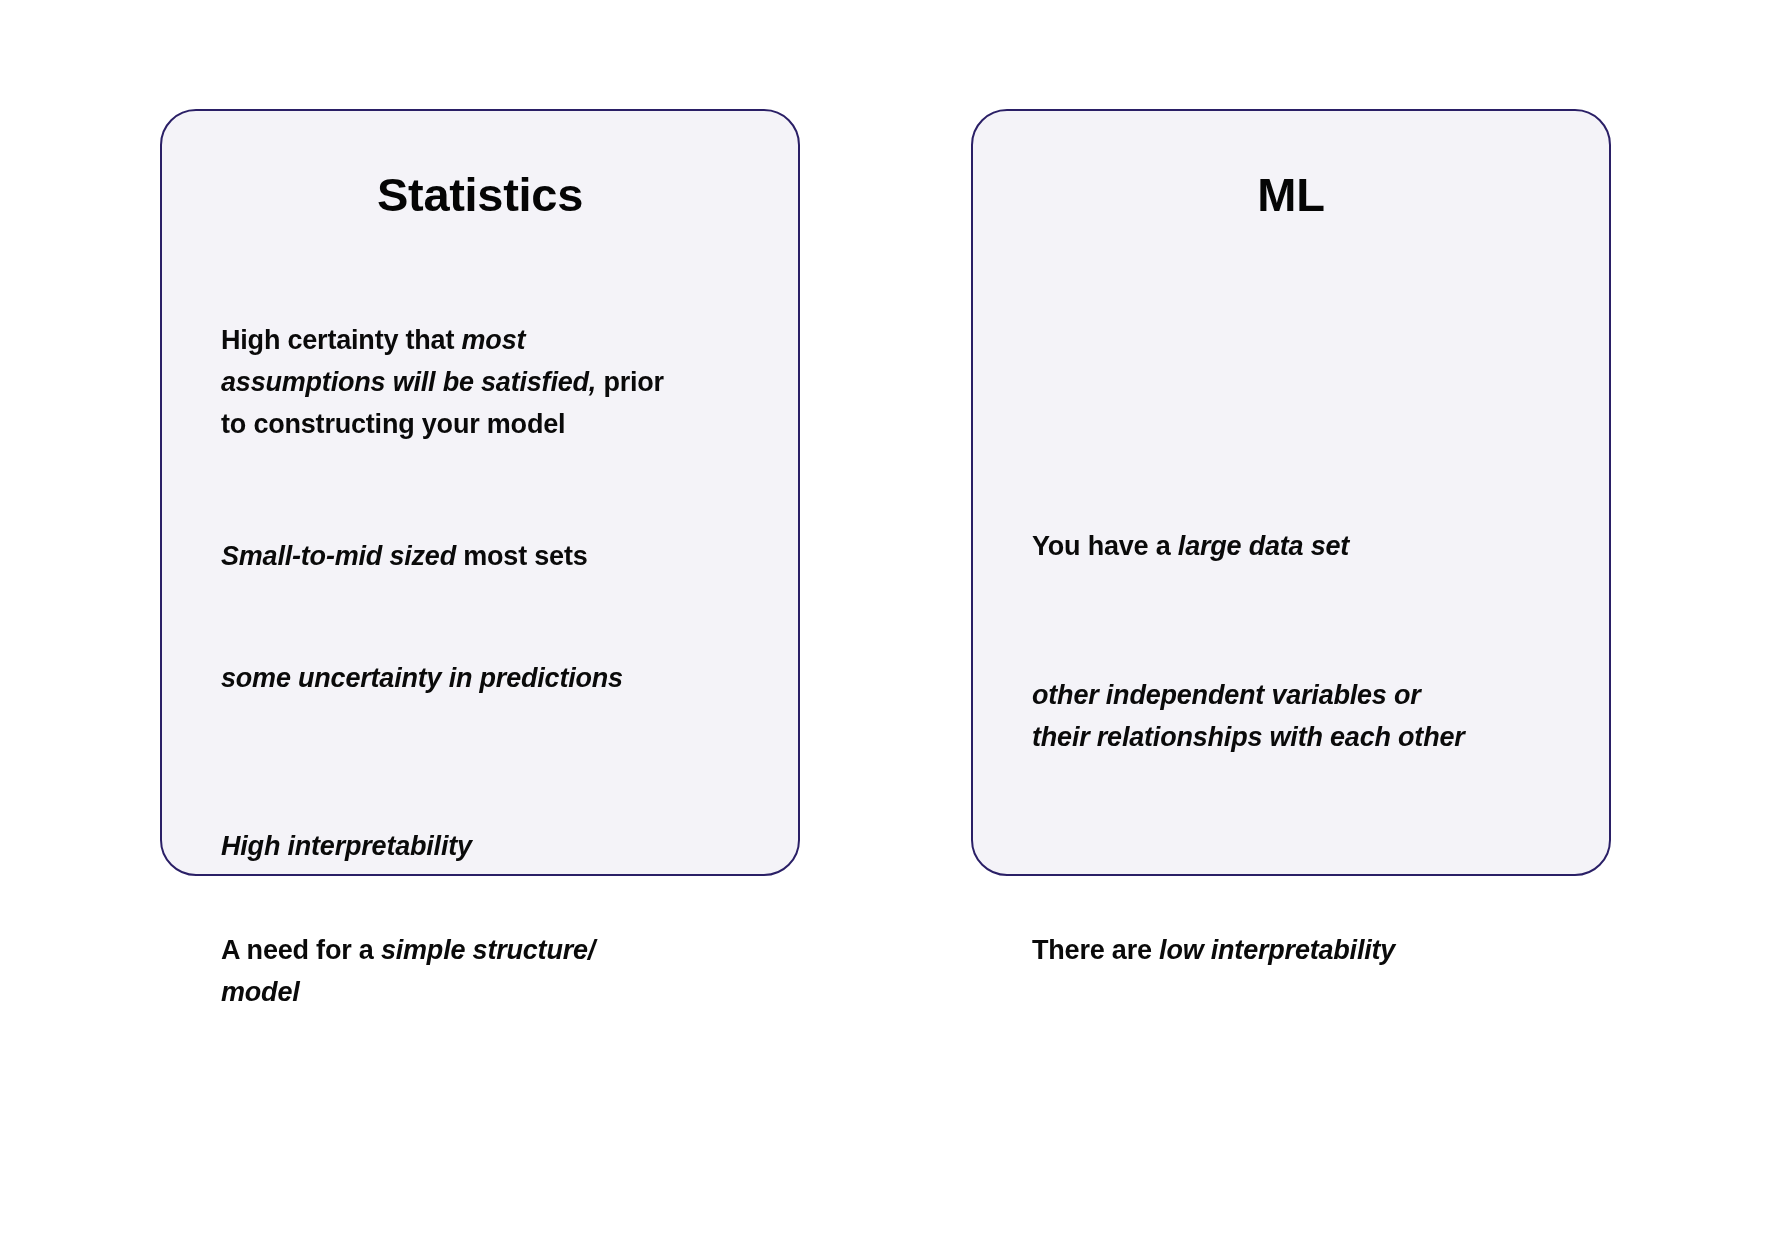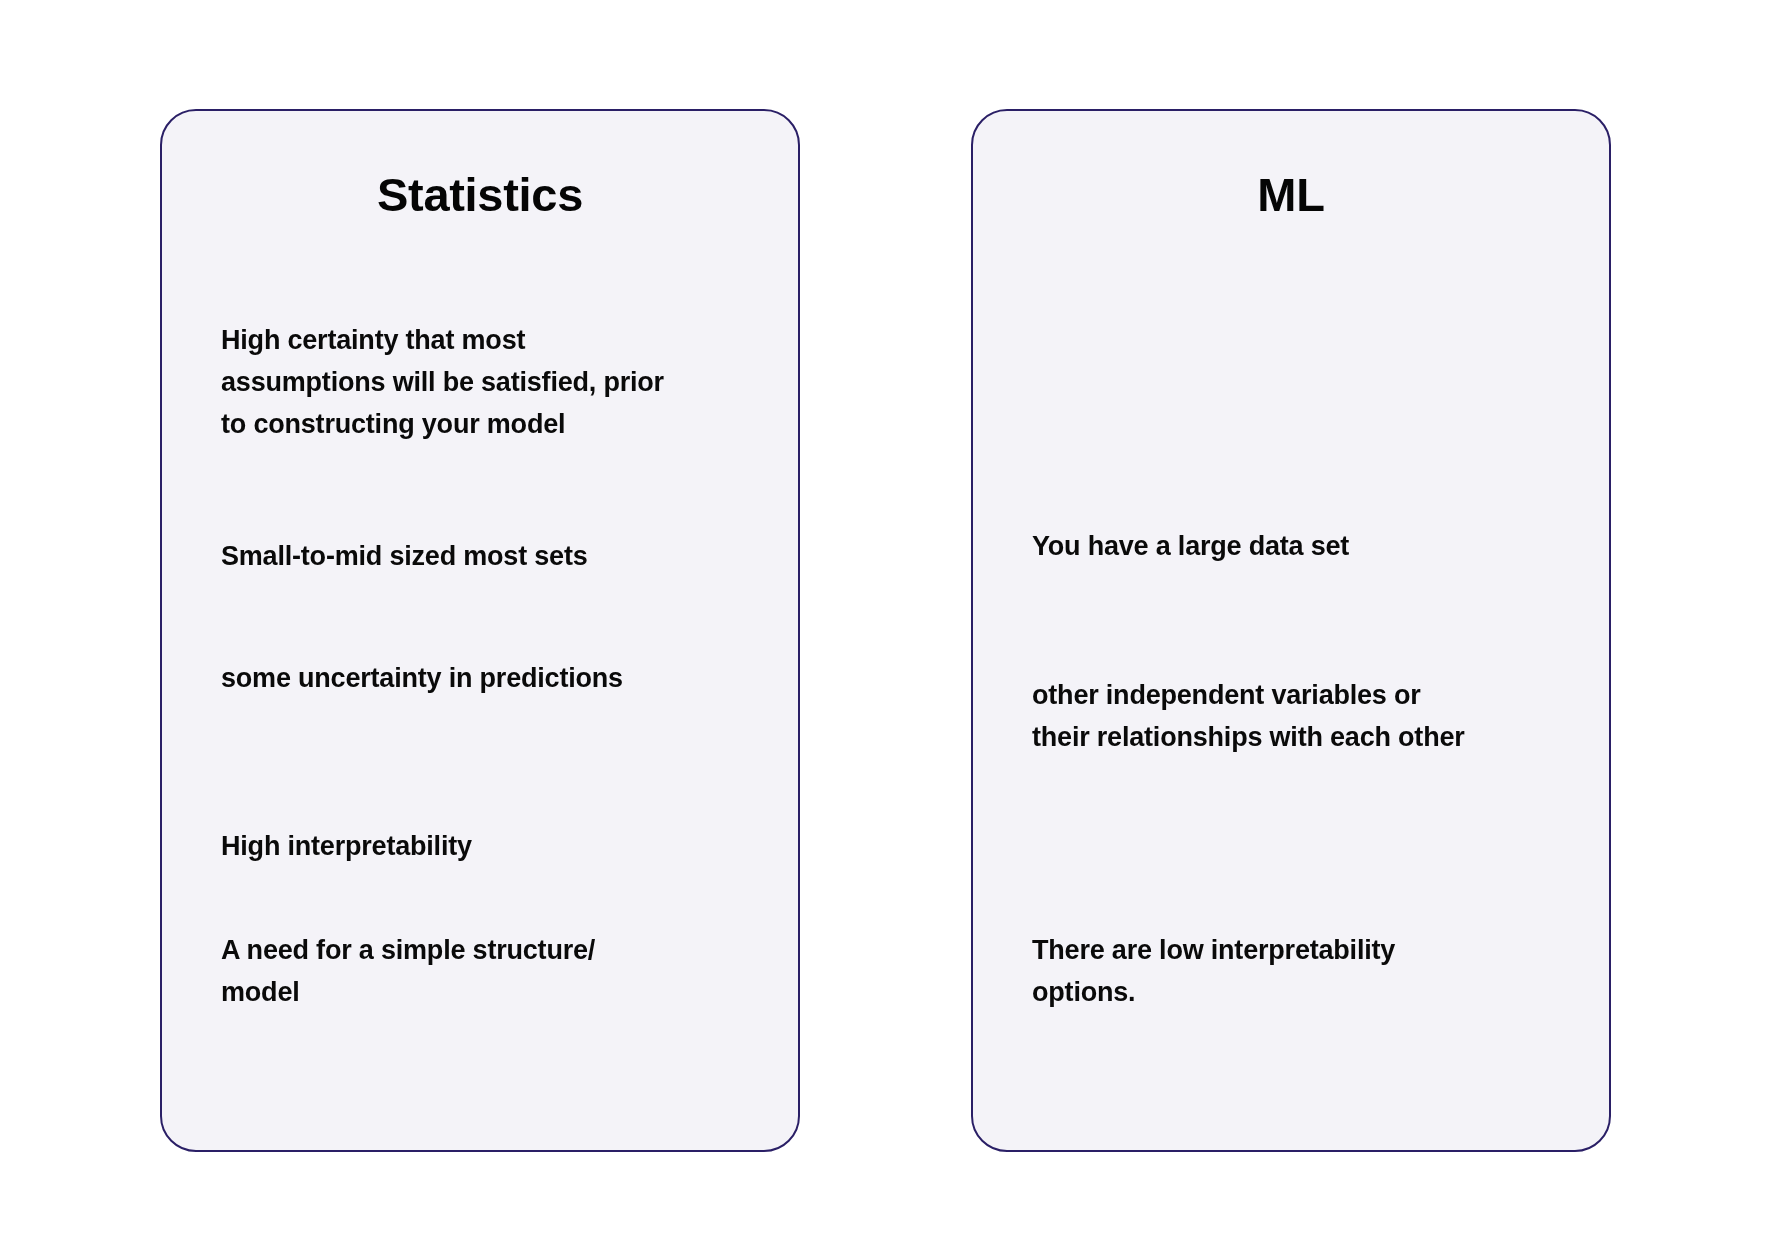--- a/index.html
+++ b/index.html
@@ -12,21 +12,21 @@
     height: 1248px;
     position: relative;
     overflow: hidden;
     font-family: "Liberation Sans", "DejaVu Sans", sans-serif;
     color: #0a0a0a;
   }
   .card {
     position: absolute;
     top: 109px;
     width: 640px;
-    height: 1043px;
+    height: 767px;
     box-sizing: border-box;
     background: #f4f3f8;
     border: 2.5px solid #2a1f66;
     border-radius: 36px;
   }
   #card-statistics { left: 160px; }
   #card-ml { left: 923px; margin-left: 48px; }
   .card-title {
     position: absolute;
     left: 0;
@@ -44,21 +44,21 @@
     left: 59px;
     right: 20px;
     font-size: 27px;
     line-height: 42px;
     letter-spacing: -0.2px;
   }
   .line {
     display: block;
     white-space: nowrap;
   }
-  .seg-b { font-weight: 700; }
+  .seg-b { font-weight: 700; font-style: italic; }
   .seg-r { font-weight: 700; }
 </style>
 </head>
 <body>
 
 <div class="card" id="card-statistics">
   <div class="card-title">Statistics</div>
   <div class="block" style="top:208px">
       <span class="line"><span class="seg-r">High certainty that </span><span class="seg-b">most</span></span>
       <span class="line"><span class="seg-b">assumptions will be satisfied,</span><span class="seg-r"> prior</span></span>
@@ -83,15 +83,14 @@
   <div class="card-title">ML</div>
   <div class="block" style="top:414px">
       <span class="line"><span class="seg-r">You have a </span><span class="seg-b">large data set</span></span>
     </div>
   <div class="block" style="top:563px">
       <span class="line"><span class="seg-b">other independent variables or</span></span>
       <span class="line"><span class="seg-b">their relationships with each other</span></span>
     </div>
   <div class="block" style="top:818px">
       <span class="line"><span class="seg-r">There are </span><span class="seg-b">low interpretability</span></span>
-      <span class="line"><span class="seg-b">options.</span></span>
     </div>
 </div>
 
 </body></html>

